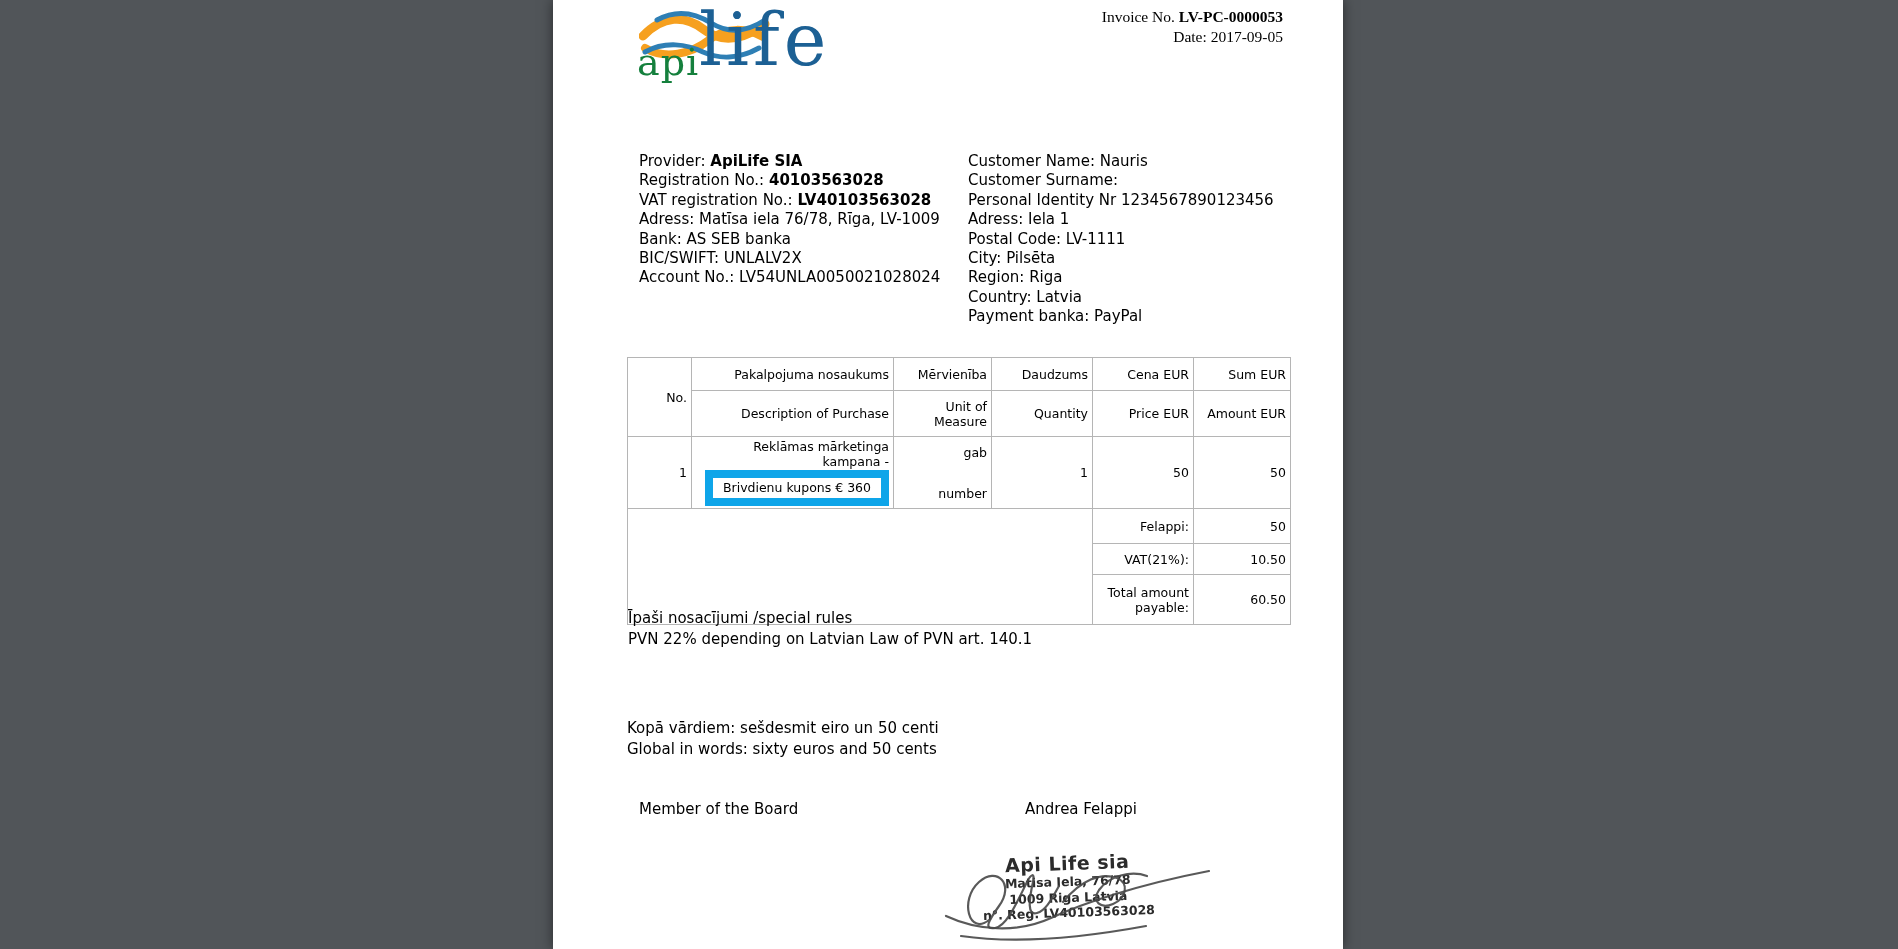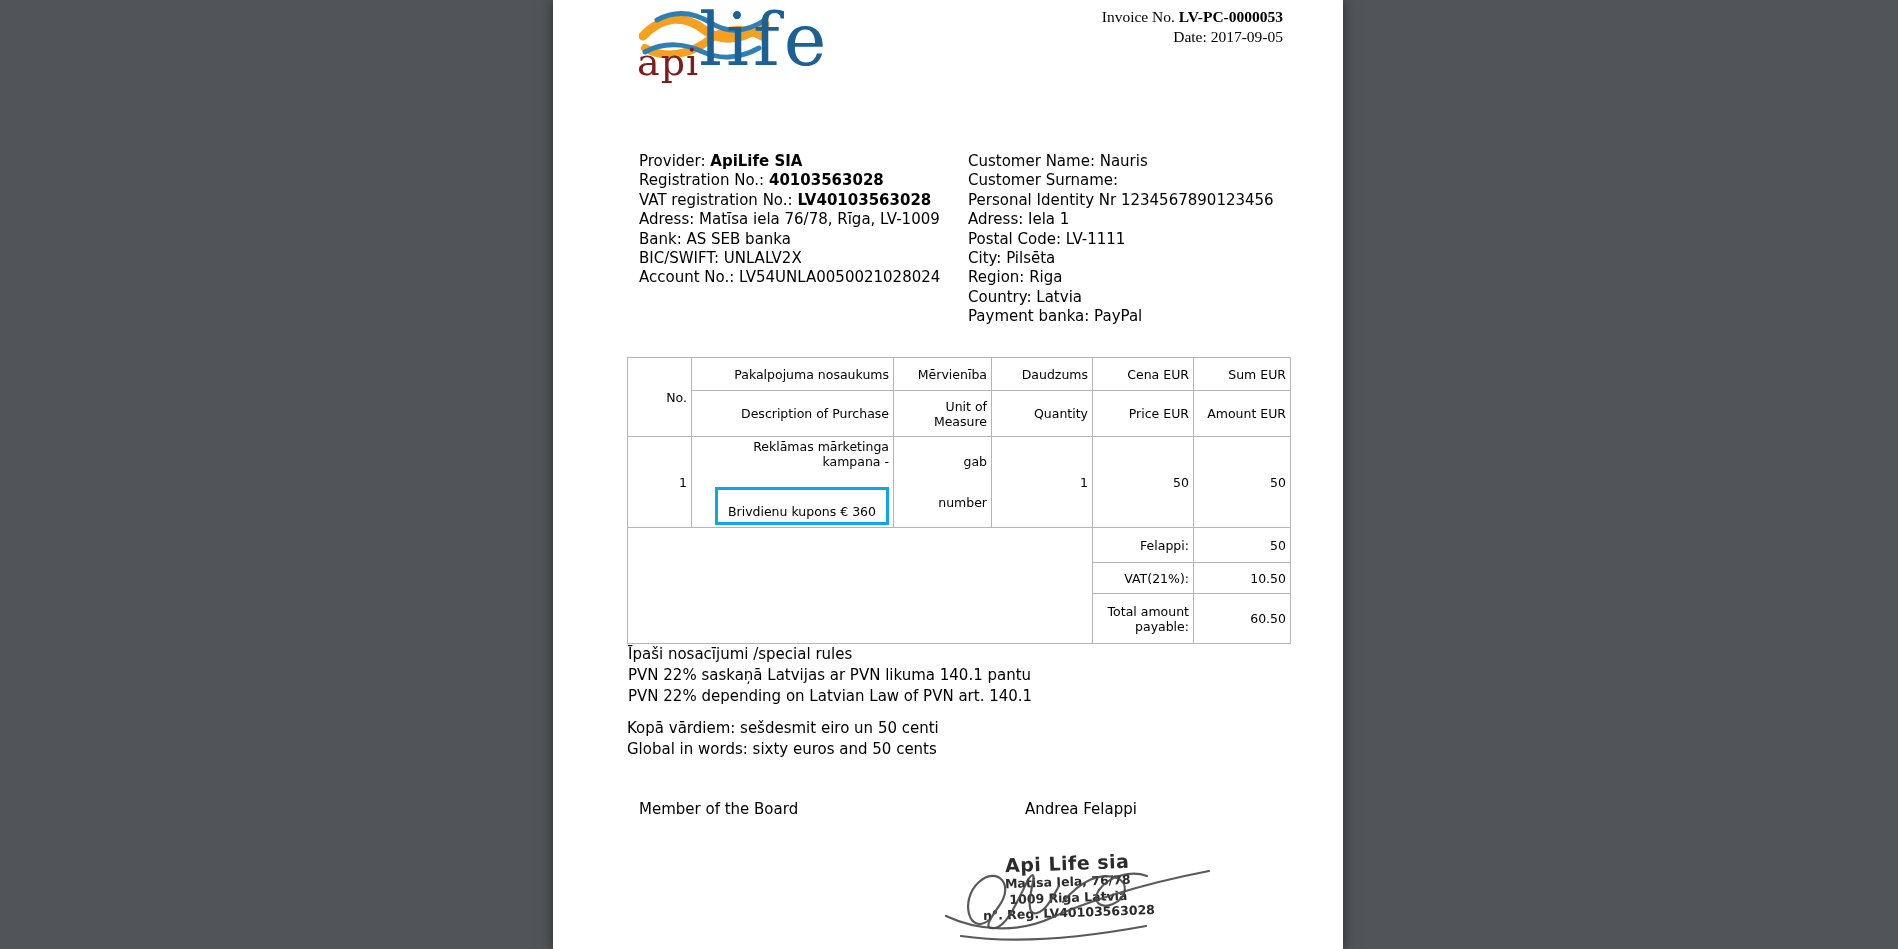--- a/index.html
+++ b/index.html
@@ -13,21 +13,21 @@
     position:absolute;left:553px;top:0;width:790px;height:949px;
     background:#ffffff;
     box-shadow:0 0 12px rgba(0,0,0,.5);
   }
   .abs{position:absolute}
 
   
   .logo{position:absolute;left:84px;top:6px;width:230px;height:86px}
   .logo .api{
     position:absolute;left:0;top:34px;
-    font-family:"DejaVu Serif",serif;font-size:38px;color:#7f1d1d;letter-spacing:1px;
+    font-family:"DejaVu Serif",serif;font-size:38px;color:#15803d;letter-spacing:1px;
   }
   .logo .life{
     position:absolute;left:62px;top:-8px;
     font-family:"DejaVu Serif",serif;font-size:72px;color:#1c6094;letter-spacing:4px;
   }
   .logo svg{position:absolute;left:2px;top:2px}
 
   
   .inv-header{
     position:absolute;right:60px;top:7px;text-align:right;
@@ -44,27 +44,27 @@
     position:absolute;left:74px;top:357px;
     border-collapse:collapse;table-layout:fixed;
   }
   table.invoice td{
     border:1px solid #b5b5b5;
     font-size:12.5px;text-align:right;vertical-align:middle;
     padding:2px 4px;overflow:hidden;
   }
   td.tot-label{text-align:right;padding-right:7px}
   .redbox{
-    display:inline-block;border:3px solid #0ea5e9;
-    padding:14px 10px 3px 10px;margin-top:18px;
+    display:inline-block;border:8px solid #0ea5e9;
+    padding:2px 10px 3px 10px;margin-top:1px;
   }
   .unit-gap{margin-top:26px}
 
   
-  .notes{left:75px;top:644px;font-size:15px;line-height:21px}
+  .notes{left:75px;top:608px;font-size:15px;line-height:21px}
   .words{left:74px;top:718px;font-size:15px;line-height:21px}
   .sig-label{left:86px;top:800px;font-size:15px}
   .sig-name{left:472px;top:800px;font-size:15px}
 
   
   .stamp{
     position:absolute;left:390px;top:852px;width:250px;
     text-align:center;color:#2b2b2b;transform:rotate(-2deg);
     font-weight:bold;
   }
@@ -166,21 +166,20 @@
     </tr>
     <tr style="height:50px">
       <td class="tot-label">Total amount payable:</td>
       <td>60.50</td>
     </tr>
   </tbody>
     </table>
 
   <div class="notes abs">
     <div>Īpaši nosacījumi /special rules</div>
-    <div>PVN 22% saskaņā Latvijas ar PVN likuma 140.1 pantu</div>
     <div>PVN 22% depending on Latvian Law of PVN art. 140.1</div>
   </div>
 
   <div class="words abs">
     <div>Kopā vārdiem: sešdesmit eiro un 50 centi</div>
     <div>Global in words: sixty euros and 50 cents</div>
   </div>
 
   <div class="sig-label abs">Member of the Board</div>
   <div class="sig-name abs">Andrea Felappi</div>

